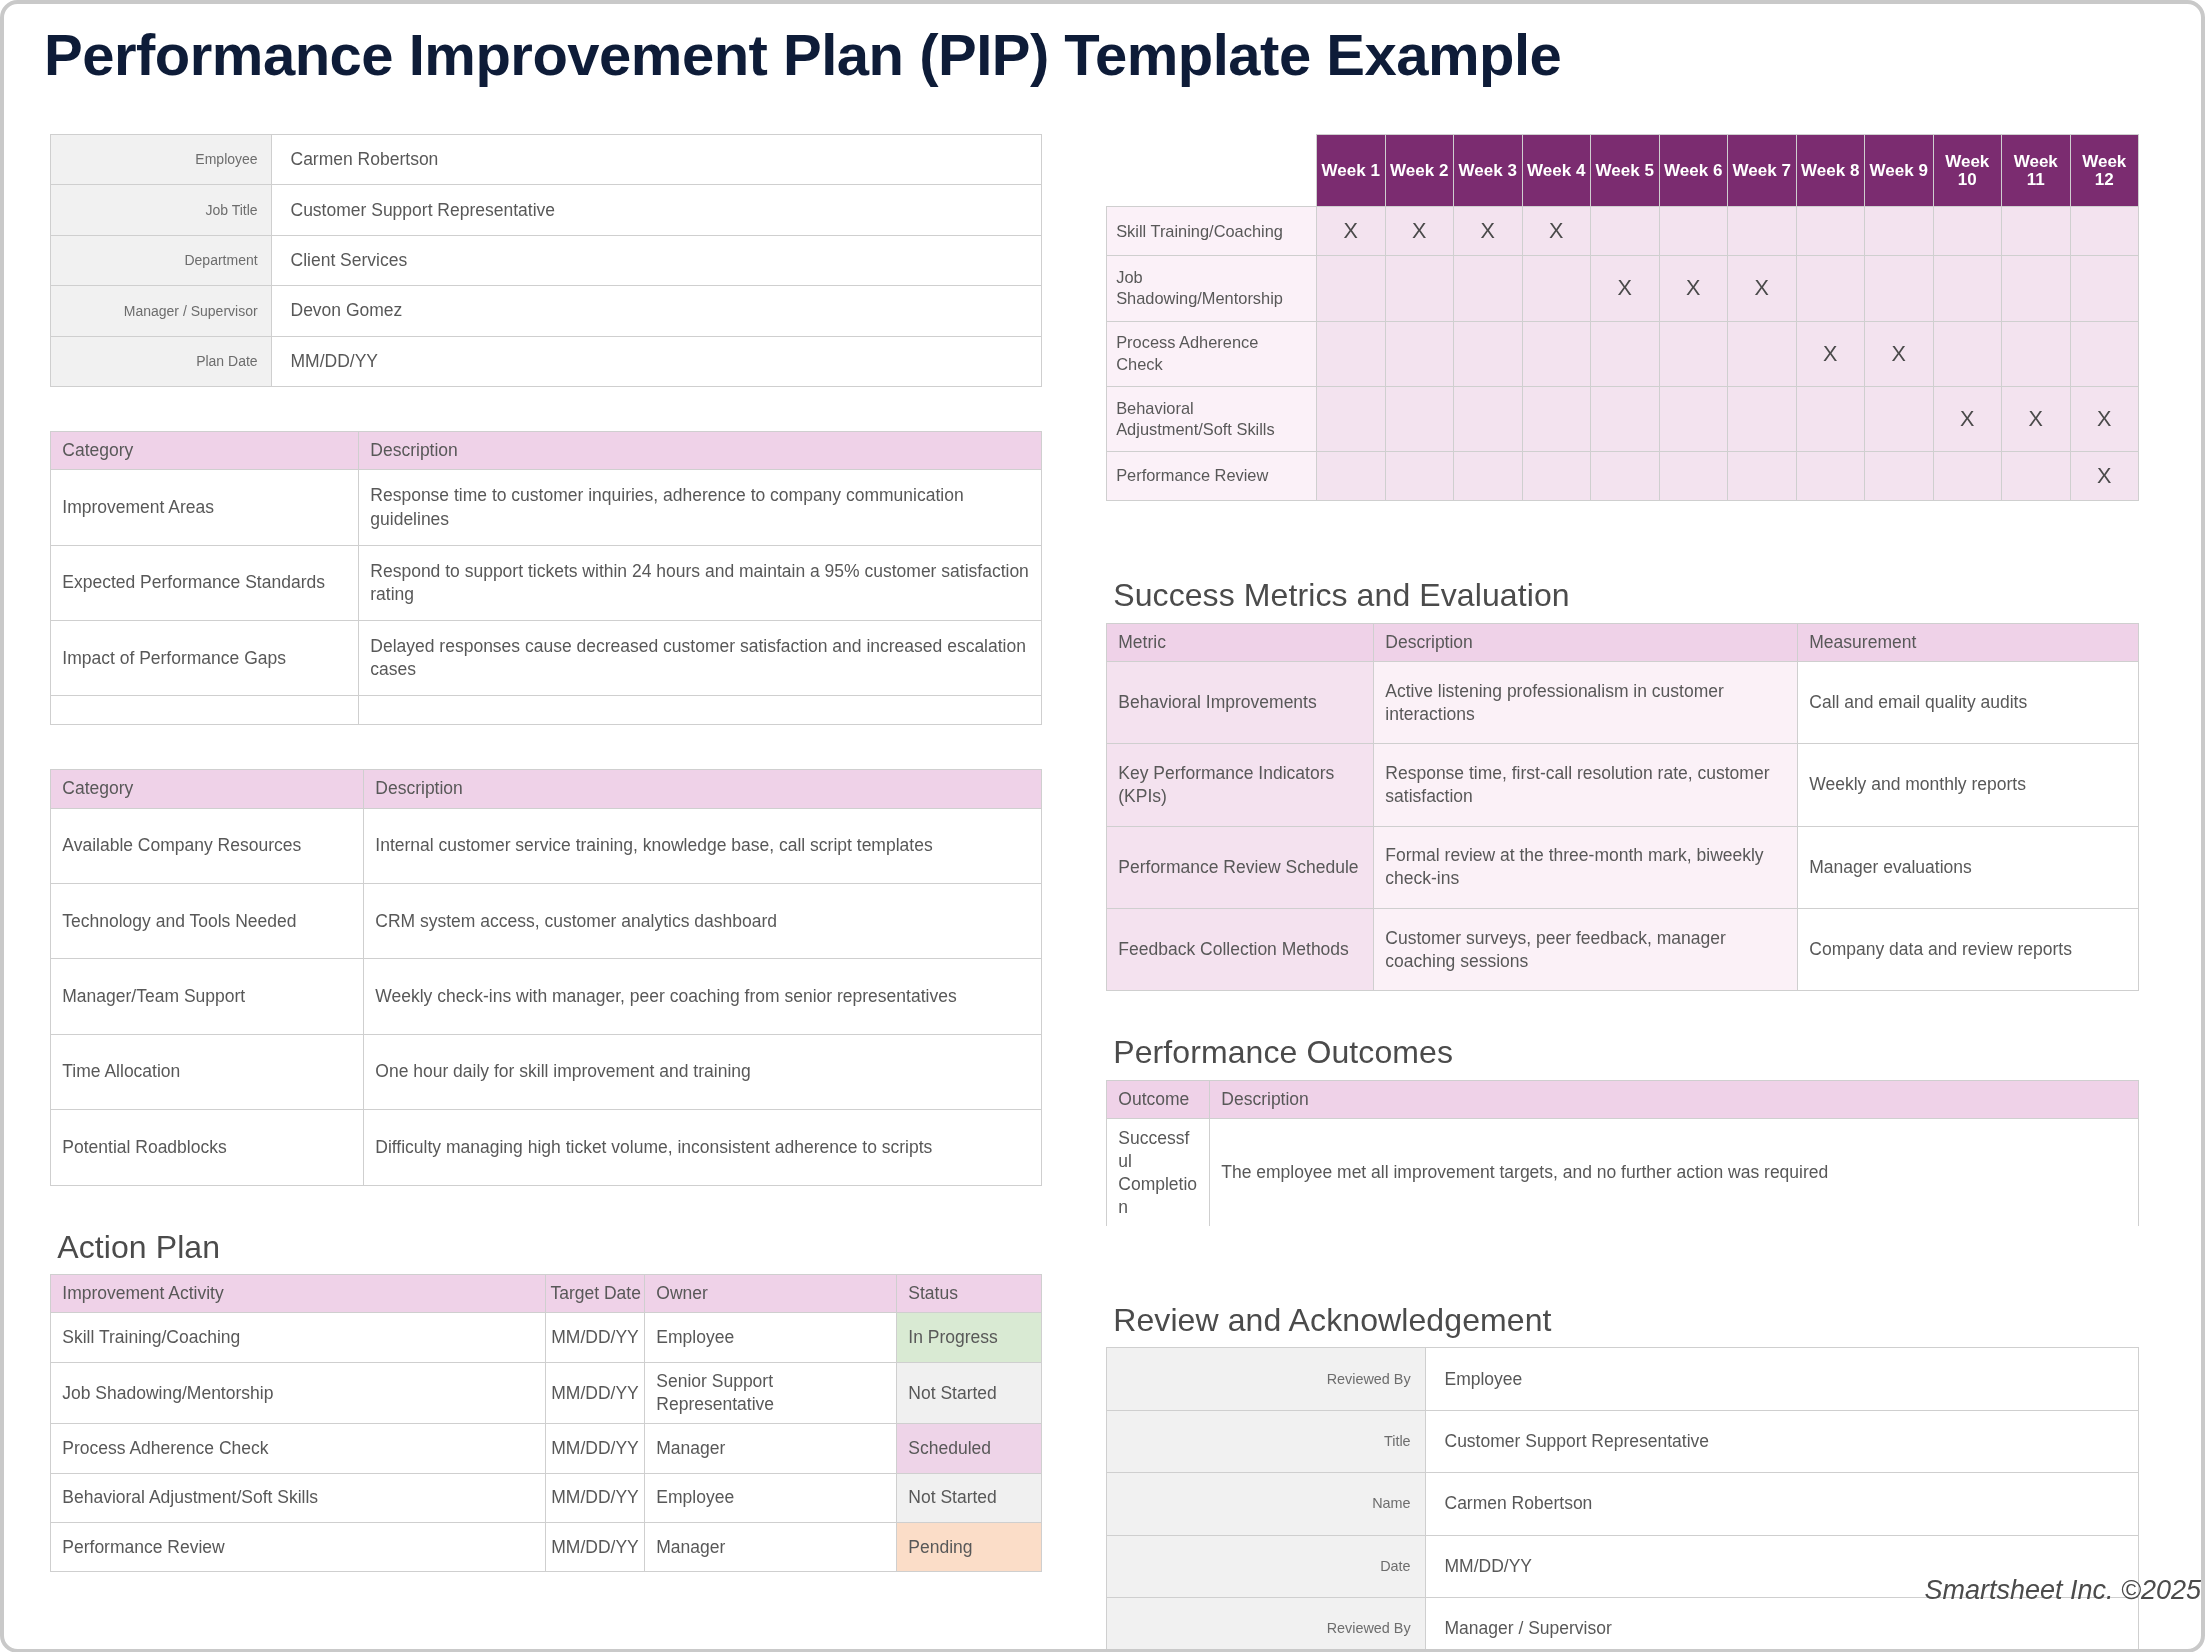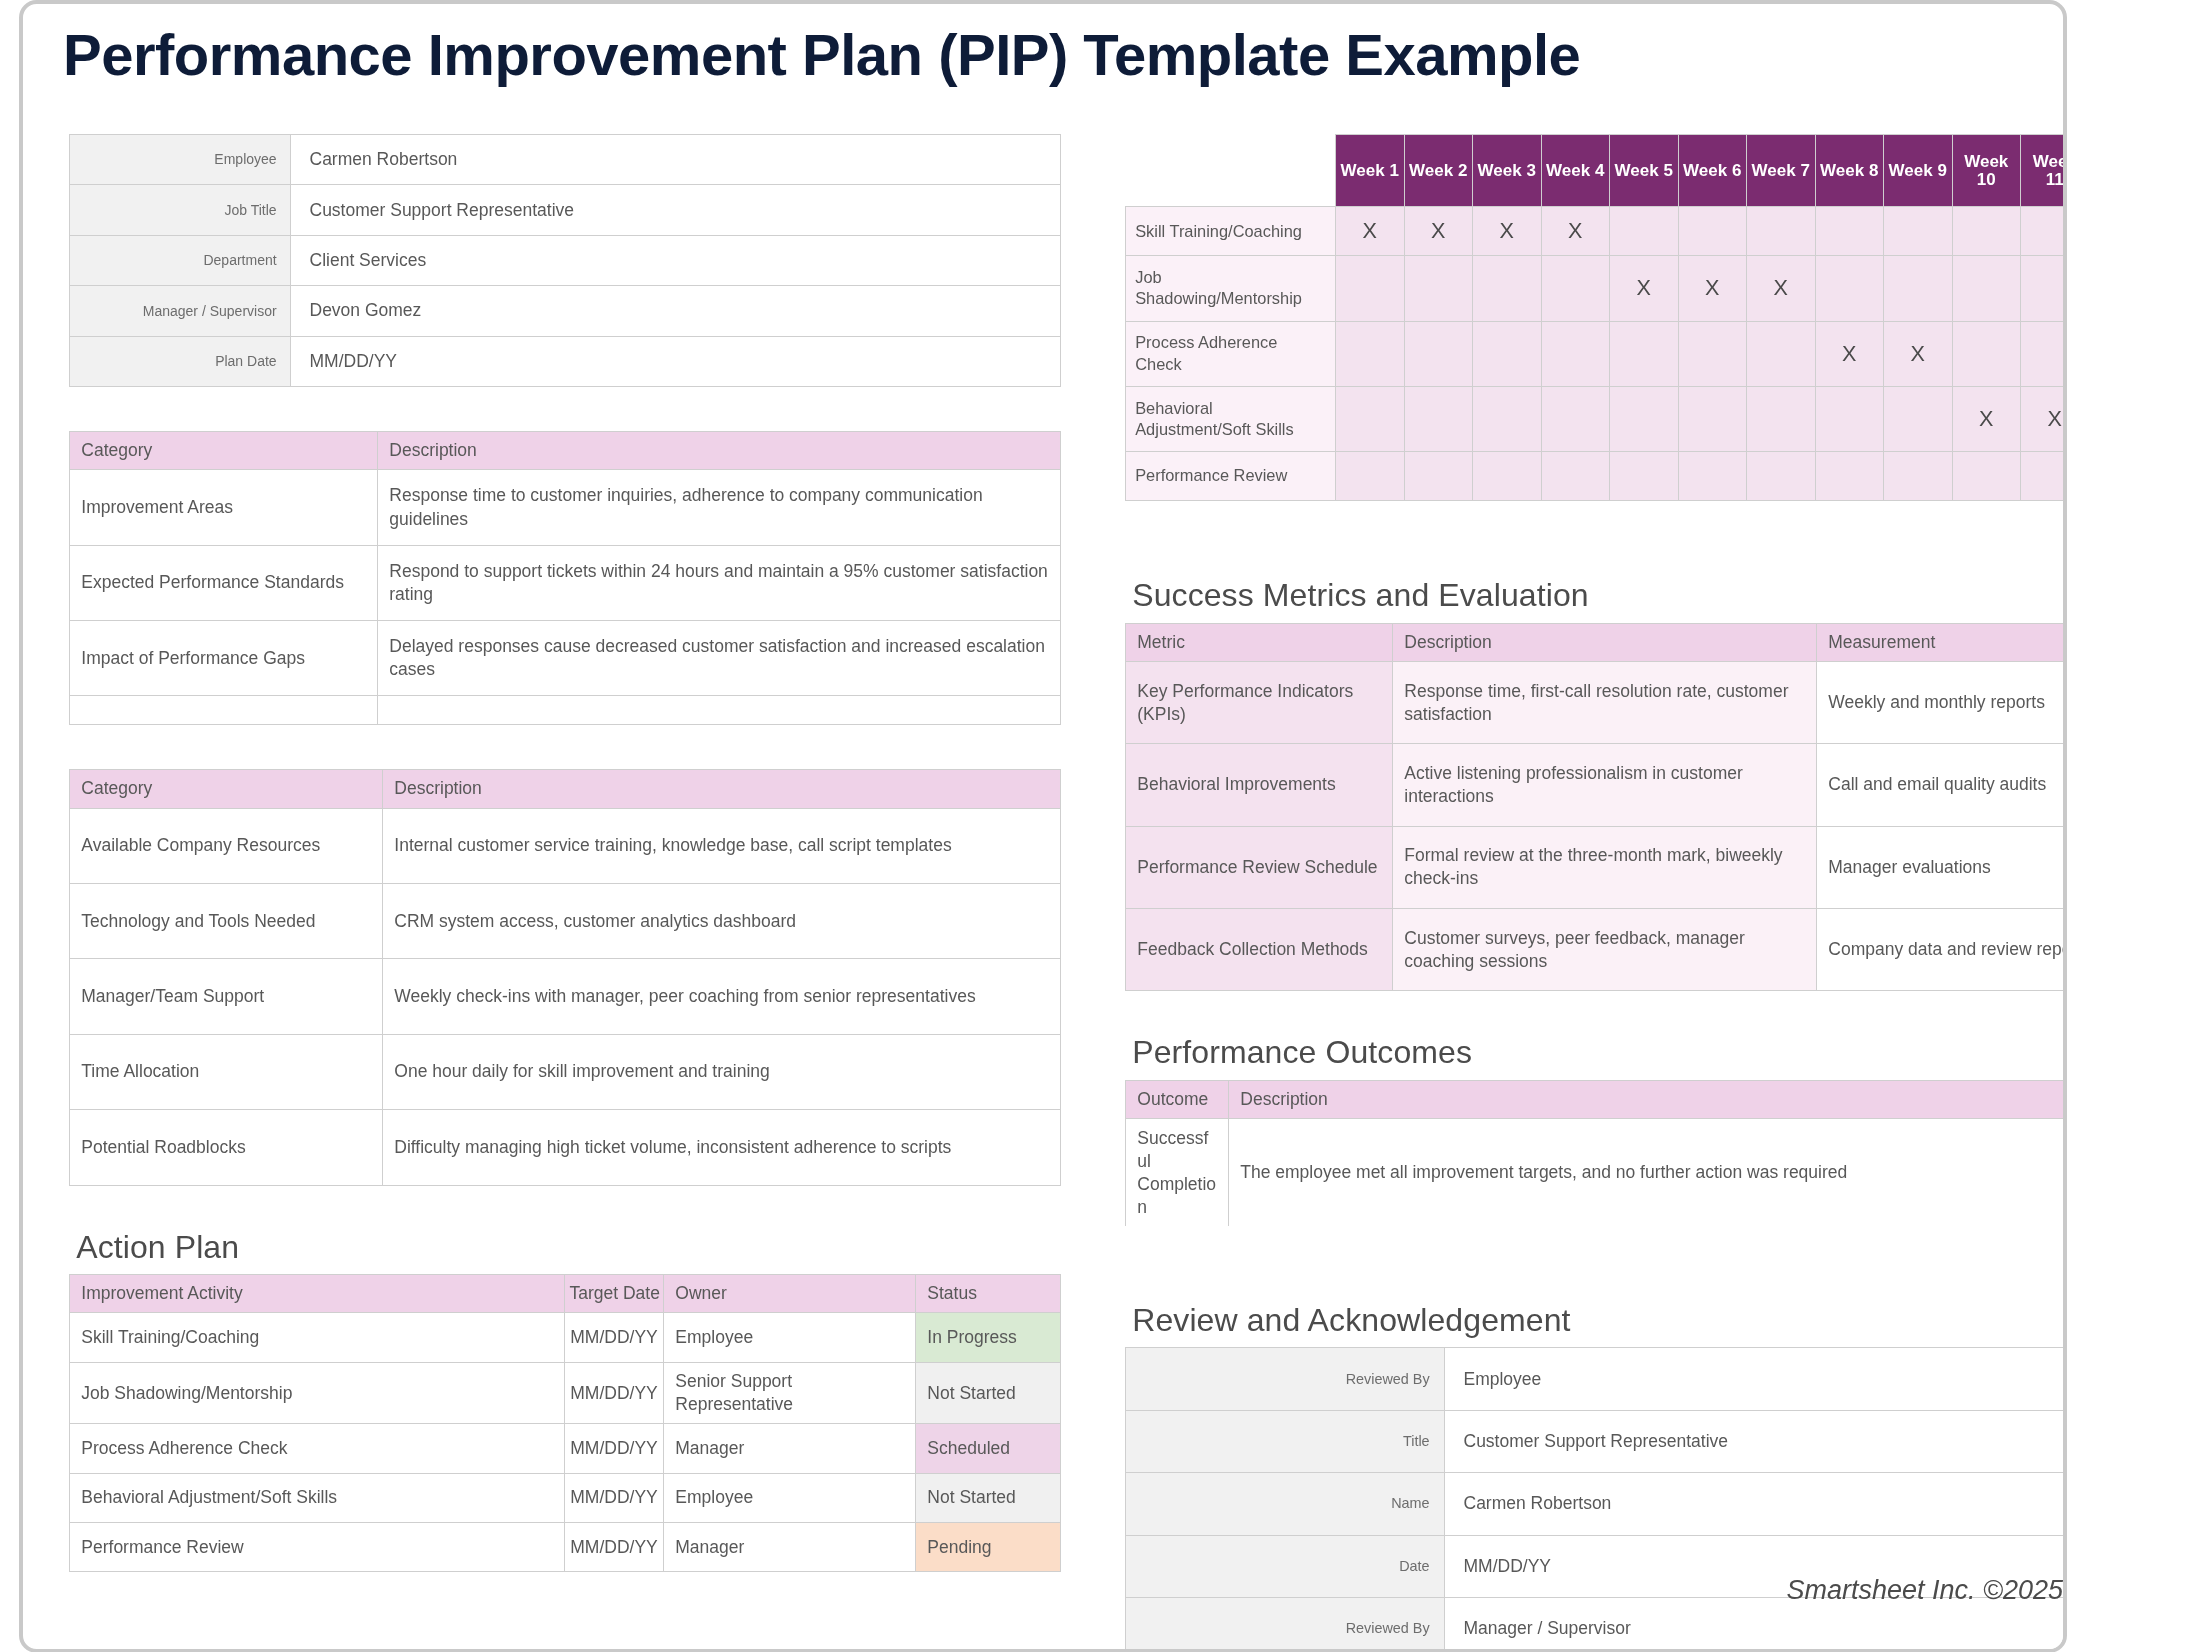--- a/index.html
+++ b/index.html
@@ -3,27 +3,26 @@
 <meta charset="utf-8">
 <style>
   html,body{margin:0;padding:0;background:#ffffff;}
   body{
     width:2205px;height:1653px;
     font-family:"Liberation Sans", sans-serif;
     -webkit-font-smoothing:antialiased;
   }
   .page{
     position:relative;
-    width:2048px;height:1653px;
+    width:2205px;height:1653px;
     box-sizing:border-box;
     border:4.6px solid #c9c9c9;
     border-radius:17.5px;
     background:#fff;
     overflow:hidden;
-    margin-left:19px;
   }
   
   .title{
     position:absolute;left:40px;top:19.5px;
     font-size:58px;line-height:1.08;
     font-weight:bold;
     color:#0e1c38;
     letter-spacing:-0.5px;
     white-space:nowrap;
   }
@@ -424,28 +423,28 @@
         </colgroup>
       <thead>
           <tr>
         <th>Metric</th>
         <th>Description</th>
         <th>Measurement</th>
       </tr>
         </thead>
       <tbody id="sm-body">
           <tr>
+            <td class="m1">Behavioral Improvements</td>
+            <td class="m2">Active listening professionalism in customer interactions</td>
+            <td class="m3">Call and email quality audits</td>
+          </tr>
+          <tr>
             <td class="m1">Key Performance Indicators (KPIs)</td>
             <td class="m2">Response time, first-call resolution rate, customer satisfaction</td>
             <td class="m3">Weekly and monthly reports</td>
-          </tr>
-          <tr>
-            <td class="m1">Behavioral Improvements</td>
-            <td class="m2">Active listening professionalism in customer interactions</td>
-            <td class="m3">Call and email quality audits</td>
           </tr>
           <tr>
             <td class="m1">Performance Review Schedule</td>
             <td class="m2">Formal review at the three-month mark, biweekly check-ins</td>
             <td class="m3">Manager evaluations</td>
           </tr>
           <tr>
             <td class="m1">Feedback Collection Methods</td>
             <td class="m2">Customer surveys, peer feedback, manager coaching sessions</td>
             <td class="m3">Company data and review reports</td>

